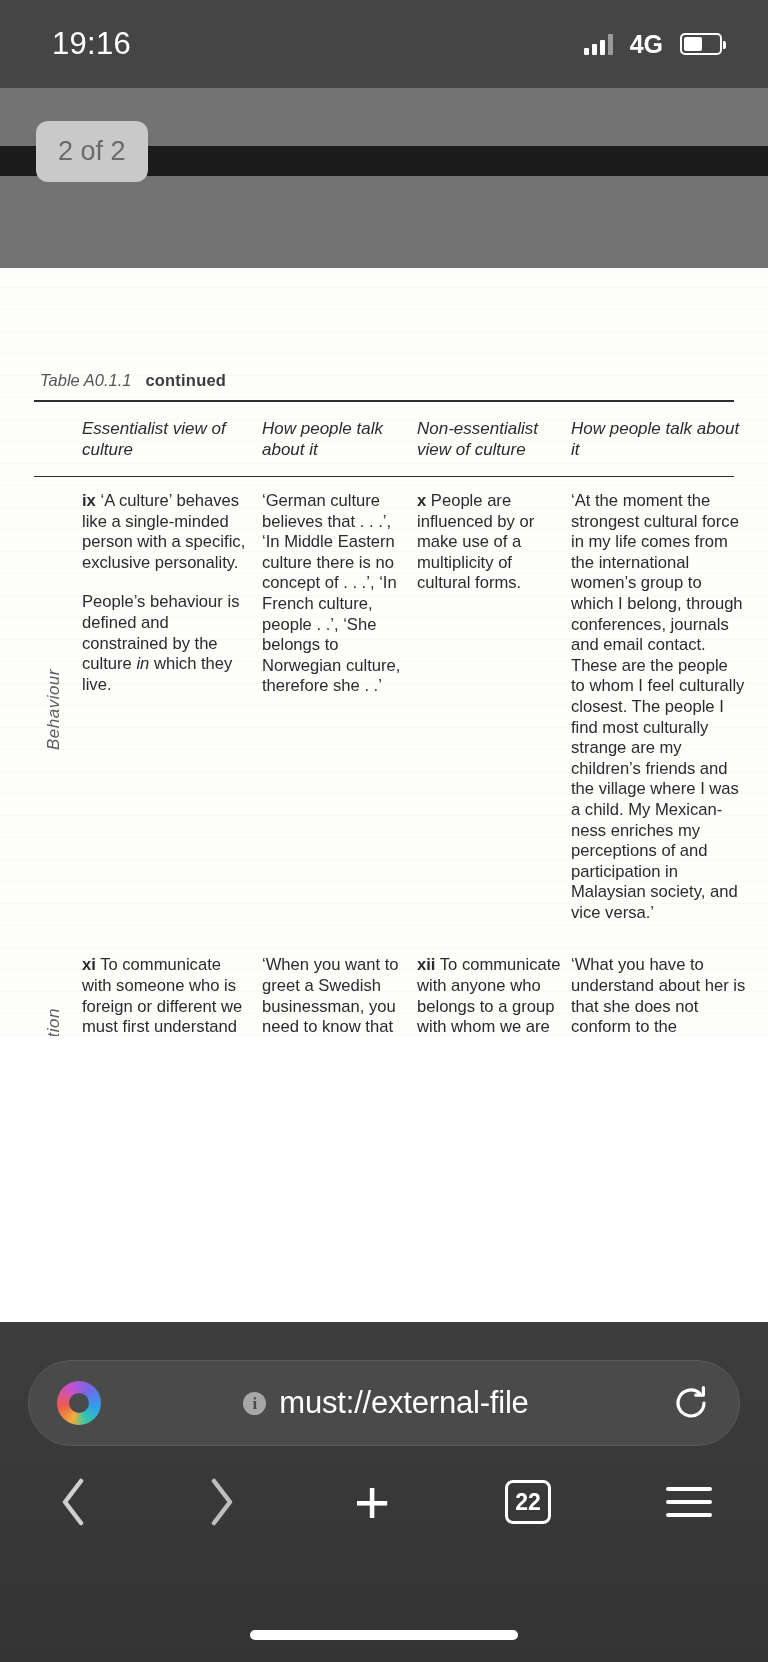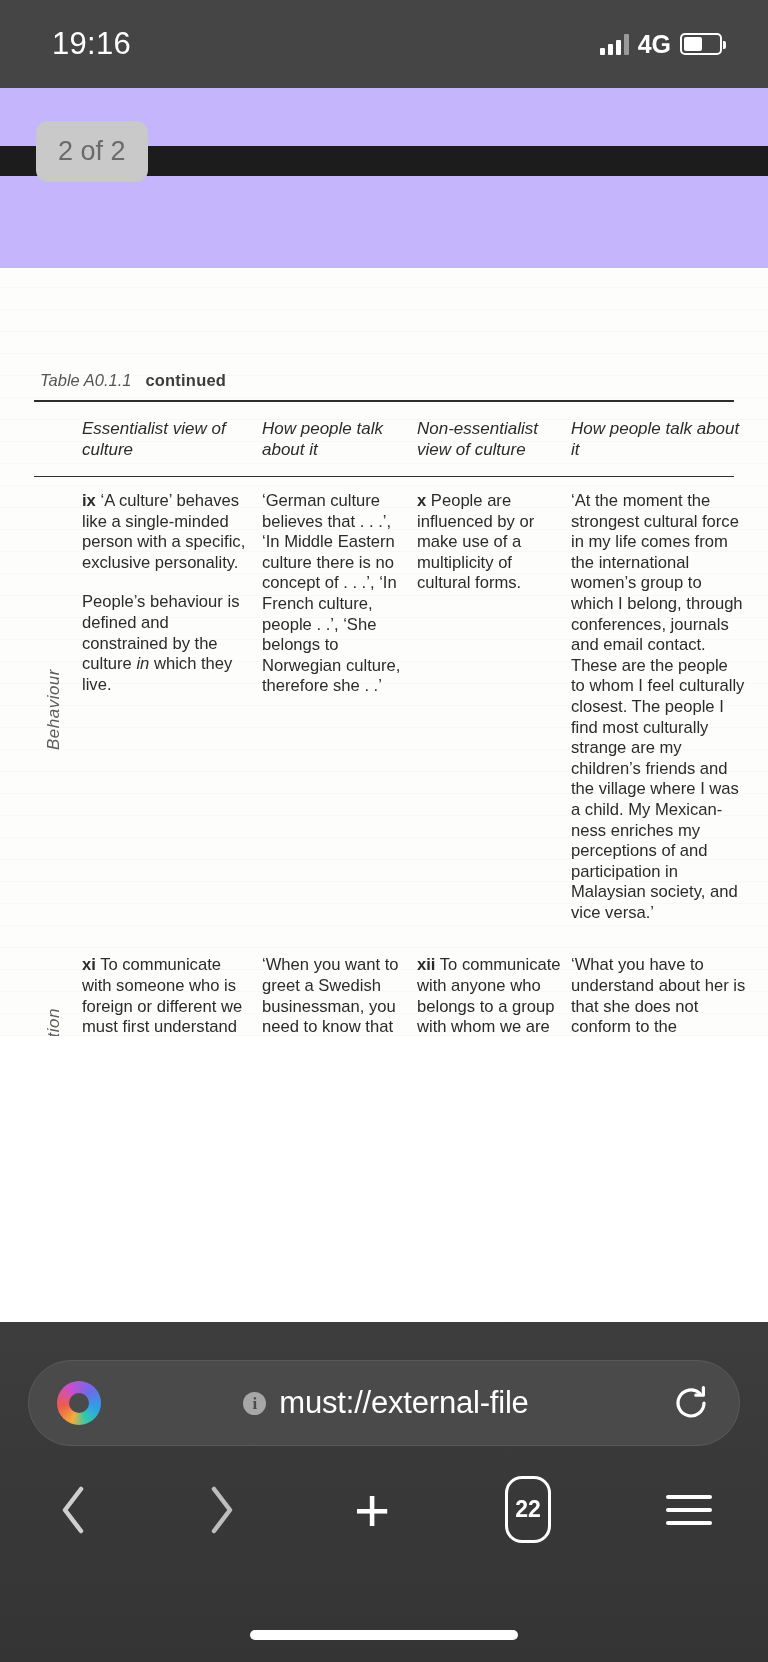--- a/index.html
+++ b/index.html
@@ -22,21 +22,21 @@
     color: #ffffff;
   }
   .status-time {
     font-size: 31px;
     font-weight: 400;
     letter-spacing: .3px;
   }
   .status-right {
     display: flex;
     align-items: center;
-    gap: 9px;
+    gap: 17px;
   }
   .sig-bars { display: flex; align-items: flex-end; gap: 3px; height: 22px; }
   .sig-bars i { display: block; width: 5px; background: #ffffff; border-radius: 1px; }
   .sig-bars i:nth-child(1) { height: 7px; }
   .sig-bars i:nth-child(2) { height: 11px; }
   .sig-bars i:nth-child(3) { height: 15px; }
   .sig-bars i:nth-child(4) { height: 21px; background: #9a9a9a; }
   .net-label { font-size: 25px; font-weight: 600; }
   .battery {
     width: 42px; height: 22px;
@@ -52,21 +52,21 @@
     width: 3px; height: 8px;
     background: #ffffff;
     border-radius: 0 2px 2px 0;
   }
   .battery .lvl { height: 100%; width: 52%; background: #ffffff; border-radius: 2px; }
 
   
   .doc-area {
     position: relative;
     height: 948px;
-    background: #c4b5fd;
+    background: #737373;
     overflow: hidden;
   }
   .dark-band {
     position: absolute;
     left: 0; right: 0;
     top: 58px;
     height: 30px;
     background: #1c1c1c;
   }
   .page-indicator {
@@ -233,23 +233,23 @@
     color: #d8d8d8;
     display: flex;
     align-items: center;
     justify-content: center;
   }
   .chev { width: 34px; height: 52px; }
   .chev path { stroke: #cfcfcf; stroke-width: 4.5; fill: none; stroke-linecap: round; stroke-linejoin: round; }
   .chev.fwd path { stroke: #bdbdbd; }
   .plus { font-size: 62px; color: #fff; line-height: 44px; font-weight: 300; }
   .tabcount {
-    width: 46px; height: 67px;
+    width: 46px; height: 44px;
     border: 3.5px solid #fff;
-    border-radius: 17px;
+    border-radius: 8px;
     color: #fff;
     font-size: 23px;
     font-weight: 600;
     display: flex; align-items: center; justify-content: center;
   }
   .menu-lines { width: 46px; }
   .menu-lines span {
     display: block;
     height: 4px;
     background: #fff;

